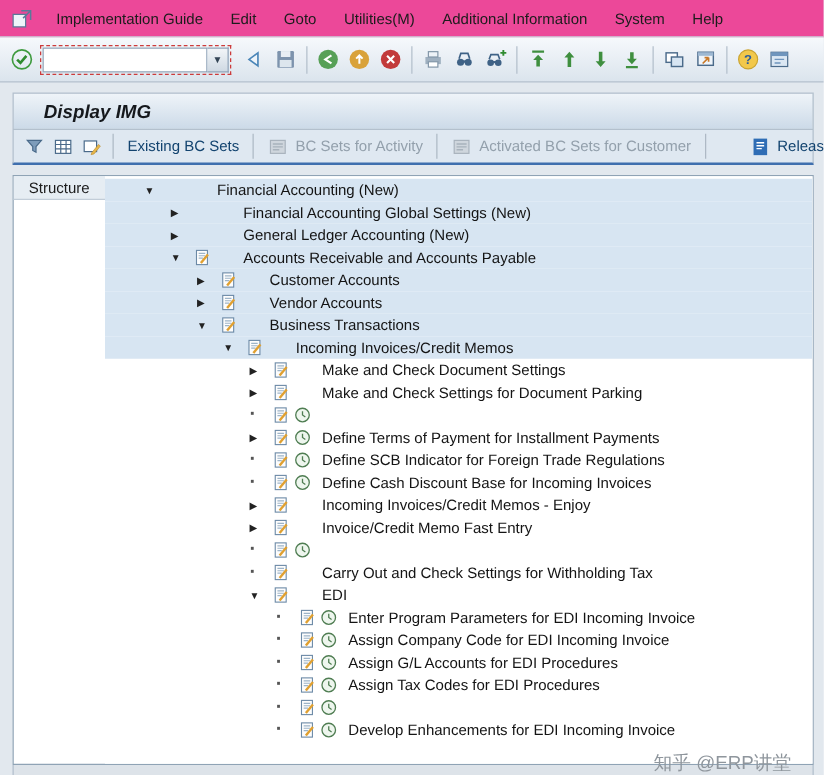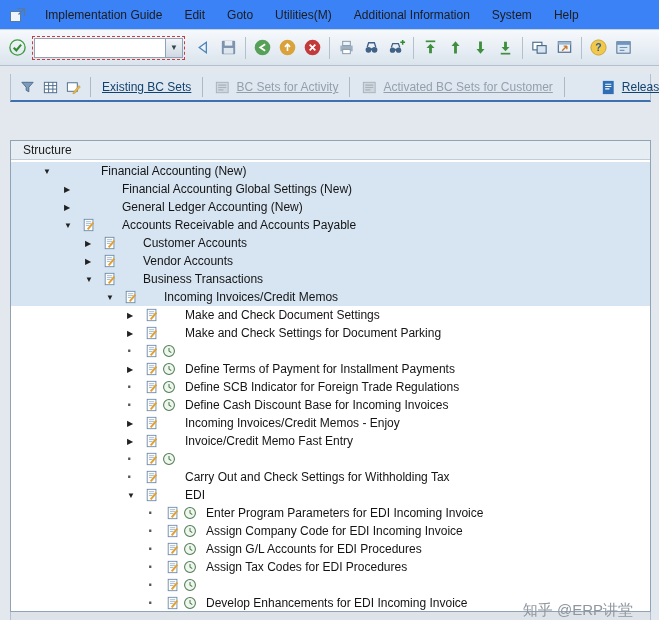--- a/index.html
+++ b/index.html
@@ -7,21 +7,21 @@
   body {
     font-family:"Liberation Sans", sans-serif;
     font-size:12px; color:#1c1c1c;
     background:#e2e8ee; overflow:hidden; position:relative;
   }
   svg { display:block; }
 
   
   .menubar {
     height:30px; display:flex; align-items:center;
-    background:#3b82f6; border-bottom:1px solid #c8d2dc; padding-left:6px;
+    background:#ec4899; border-bottom:1px solid #c8d2dc; padding-left:6px;
   }
   .sysicon { width:20px; height:20px; margin:0 6px 0 2px; }
   .menu-item { padding:5px 11px; color:#1c1c1c; cursor:default; }
 
   
   .toolbar {
     height:36px; display:flex; align-items:center;
     background:linear-gradient(#f6f9fc,#dbe4ed);
     border-bottom:1px solid #b3c0cd; padding:0 5px;
   }
@@ -42,29 +42,29 @@
     border:1px solid #b3c0cd; display:flex; align-items:center; padding-left:24px;
   }
   .titlebar .title { font-size:15px; font-weight:bold; font-style:italic; color:#15181c; }
   .apptoolbar {
     height:28px; background:#dfe8f1;
     border:1px solid #b3c0cd; border-top:none; border-bottom:2px solid #3f6fae;
     display:flex; align-items:center; padding:0 5px;
   }
   .app-ibtn { width:23px; height:22px; display:flex; align-items:center; justify-content:center; border-radius:2px; flex:none; }
   .app-sep { width:1px; height:20px; background:#aeb9c5; margin:0 5px; flex:none; }
-  .app-btn { display:flex; align-items:center; gap:5px; padding:3px 6px; color:#12436f; white-space:nowrap;text-decoration:underline; }
+  .app-btn { display:flex; align-items:center; gap:5px; padding:3px 6px; color:#12436f; white-space:nowrap; }
   .app-btn.disabled { color:#93a0ac; }
   .app-btn .aicon { width:17px; height:17px; flex:none; }
   .gap-release { margin-left:24px; }
 
   
   .content {
     position:absolute; left:10px; right:8px; top:140px; bottom:8px;
-    border:1px solid #8fa3b5; background:#fff; display:flex; flex-direction:column;
+    border:1px solid #8fa3b5; background:#fff; display:flex; flex-direction:row;
   }
   .structure-header {
     height:19px; background:#e6edf3; border-bottom:1px solid #c2cdd8;
     padding:2px 12px; font-size:12px; color:#1c1c1c; flex:none;
   }
   .tree { flex:1; overflow:hidden; background:#fff; padding-top:2px; }
   .tree-row { height:18px; display:flex; align-items:center; white-space:nowrap; cursor:default; }
   .tree-row.hl { background:#d7e5f2; }
   .expander { width:18px; flex:none; font-size:8px; color:#222; }
   .expander.leaf { font-size:16px; line-height:10px; color:#555; font-weight:bold; }
@@ -217,20 +217,23 @@
   <span class="tb-btn">
     <svg width="19" height="19" viewBox="0 0 20 20">
       <rect x="3" y="4" width="14" height="12" fill="#dbe7f3" stroke="#4a6a8a"></rect>
       <rect x="3" y="4" width="14" height="3.2" fill="#6f95bd"></rect>
       <path d="M6 10h8M6 13h5" stroke="#6f95bd" stroke-width="1.2"></path>
     </svg>
   </span>
 </div>
 
 <div class="main">
+  <div class="titlebar">
+    <span class="title">Display IMG</span>
+  </div>
   <div class="apptoolbar">
     <span class="app-ibtn">
       <svg width="17" height="17" viewBox="0 0 18 18">
         <path d="M3 3.5h12l-4.6 5.2v4.8l-2.8-1.5V8.7z" fill="#7e9cba" stroke="#4a6a8a"></path>
       </svg>
     </span>
     <span class="app-ibtn">
       <svg width="17" height="17" viewBox="0 0 18 18">
         <rect x="2.5" y="3.5" width="13" height="11" fill="#fff" stroke="#4a6a8a"></rect>
         <path d="M2.5 7h13M2.5 10.7h13M7 3.5v11M11.5 3.5v11" stroke="#4a6a8a"></path>

